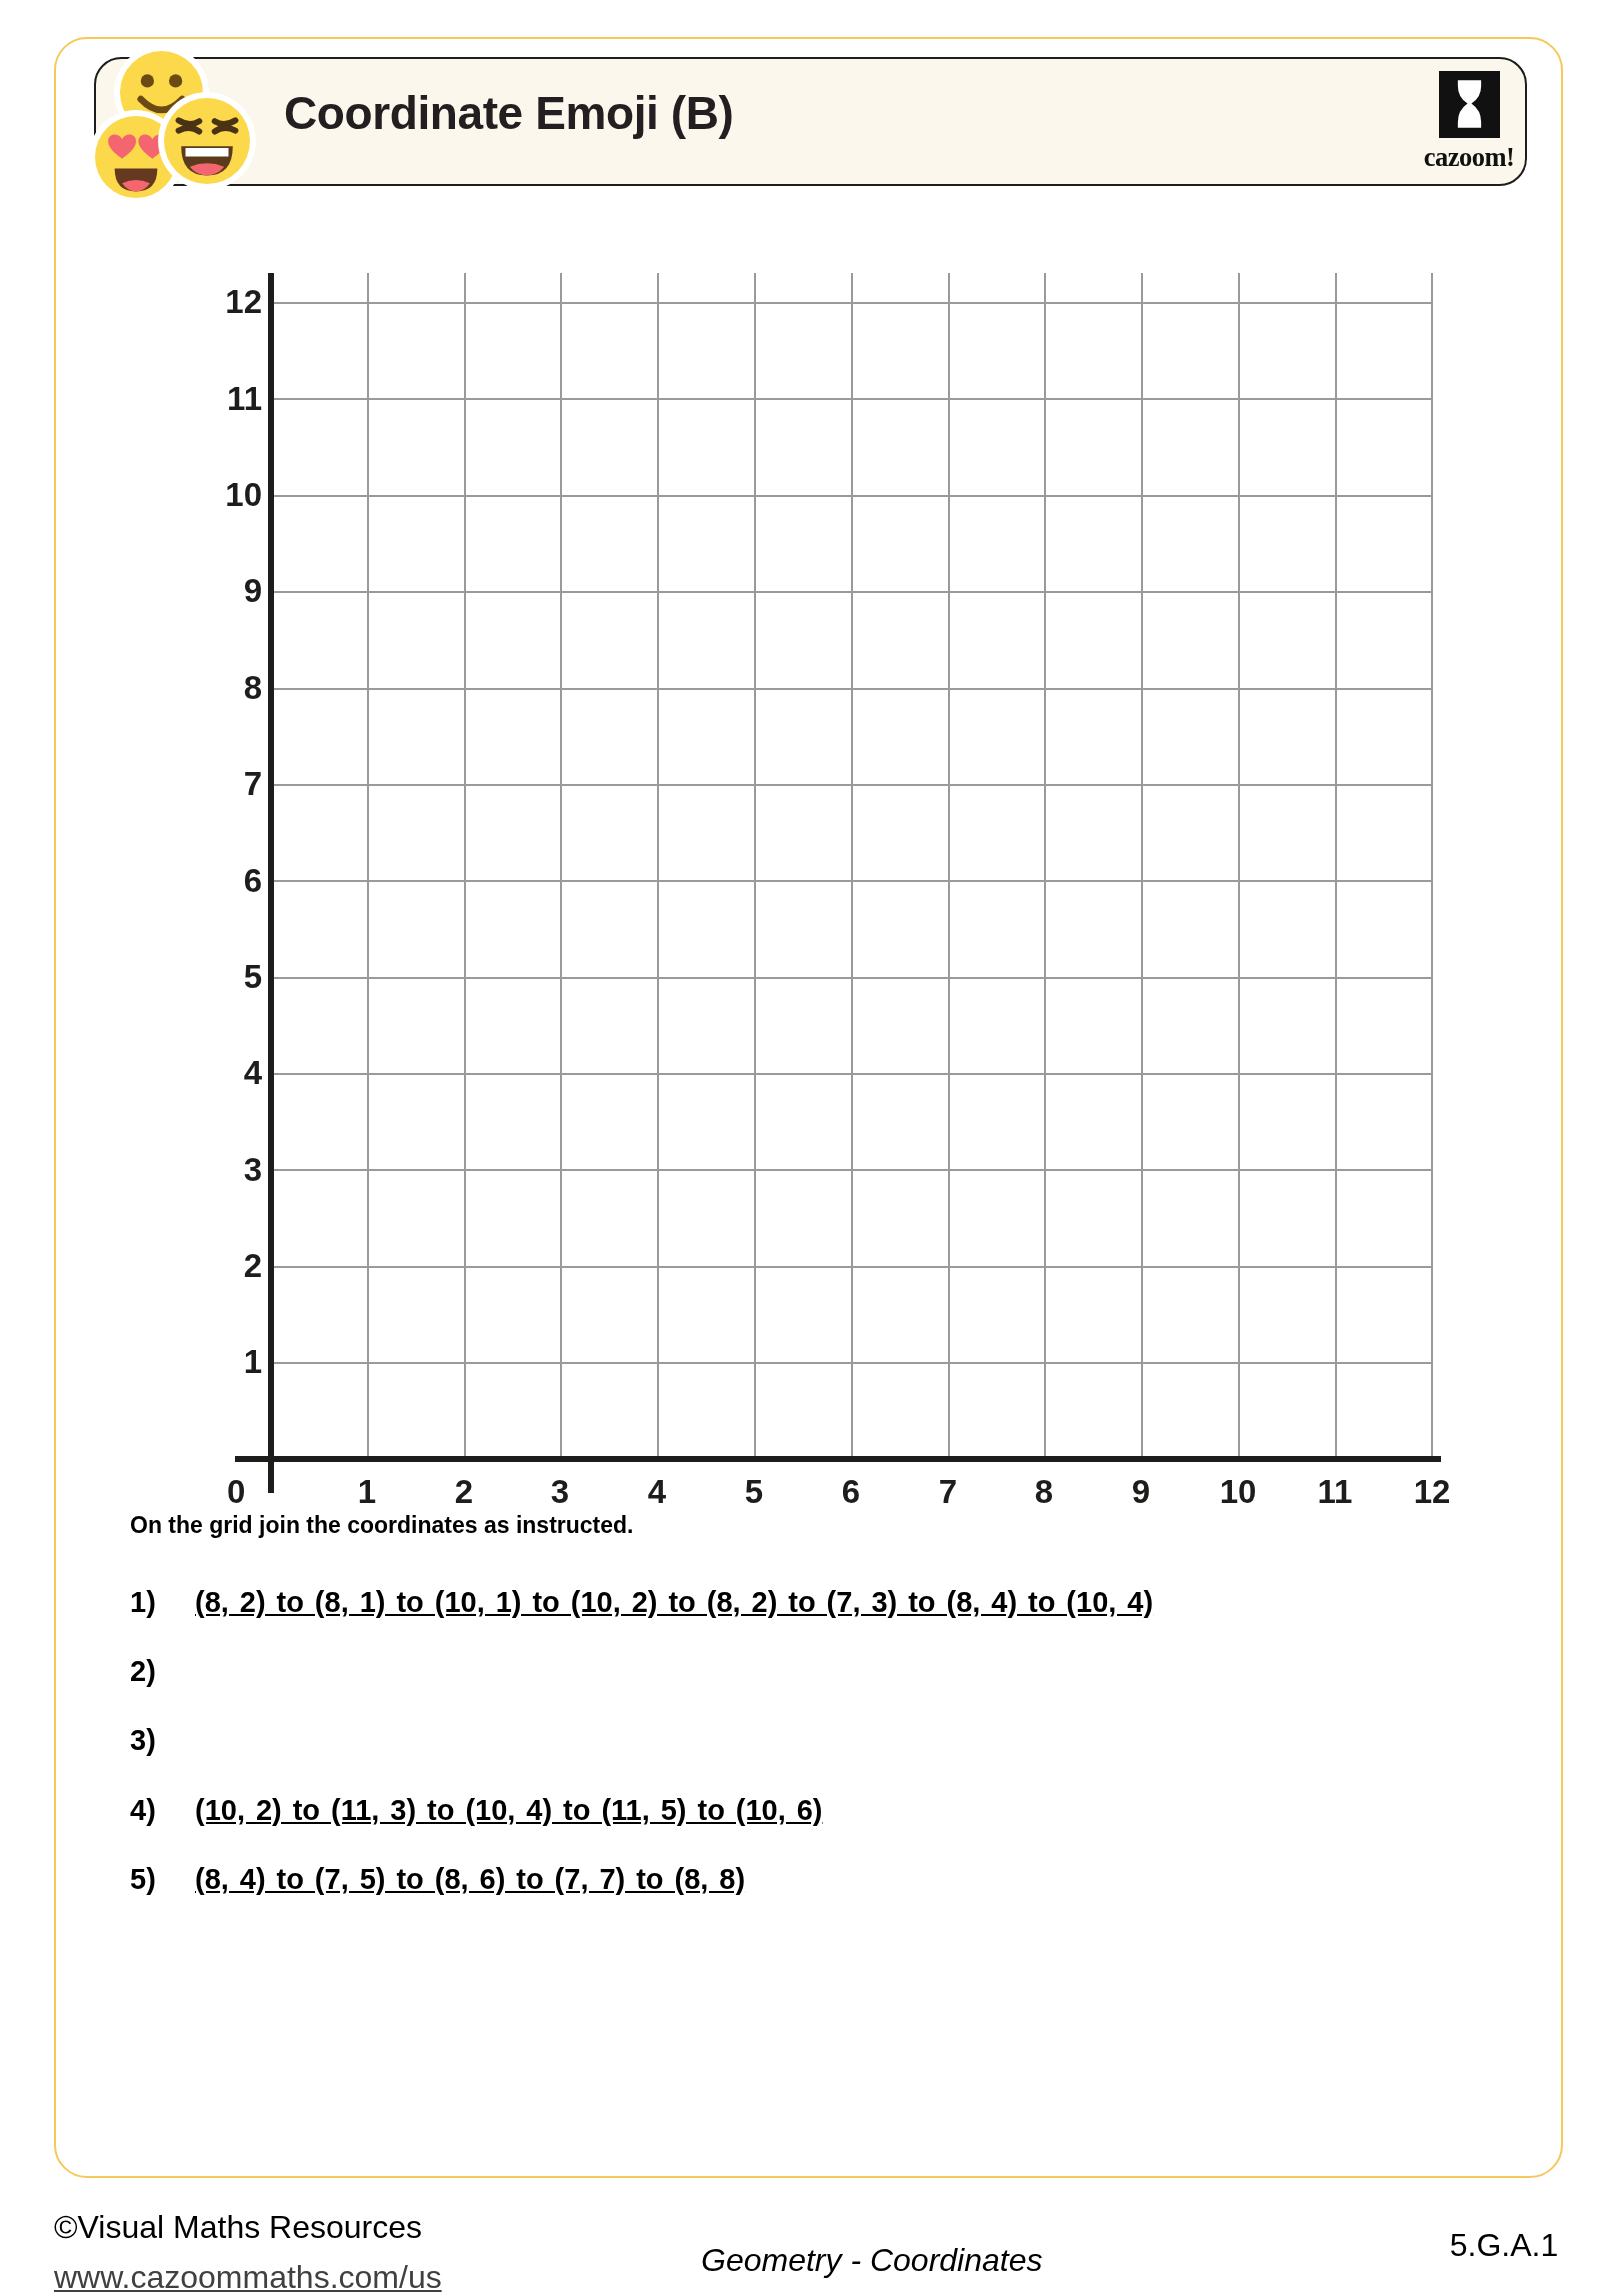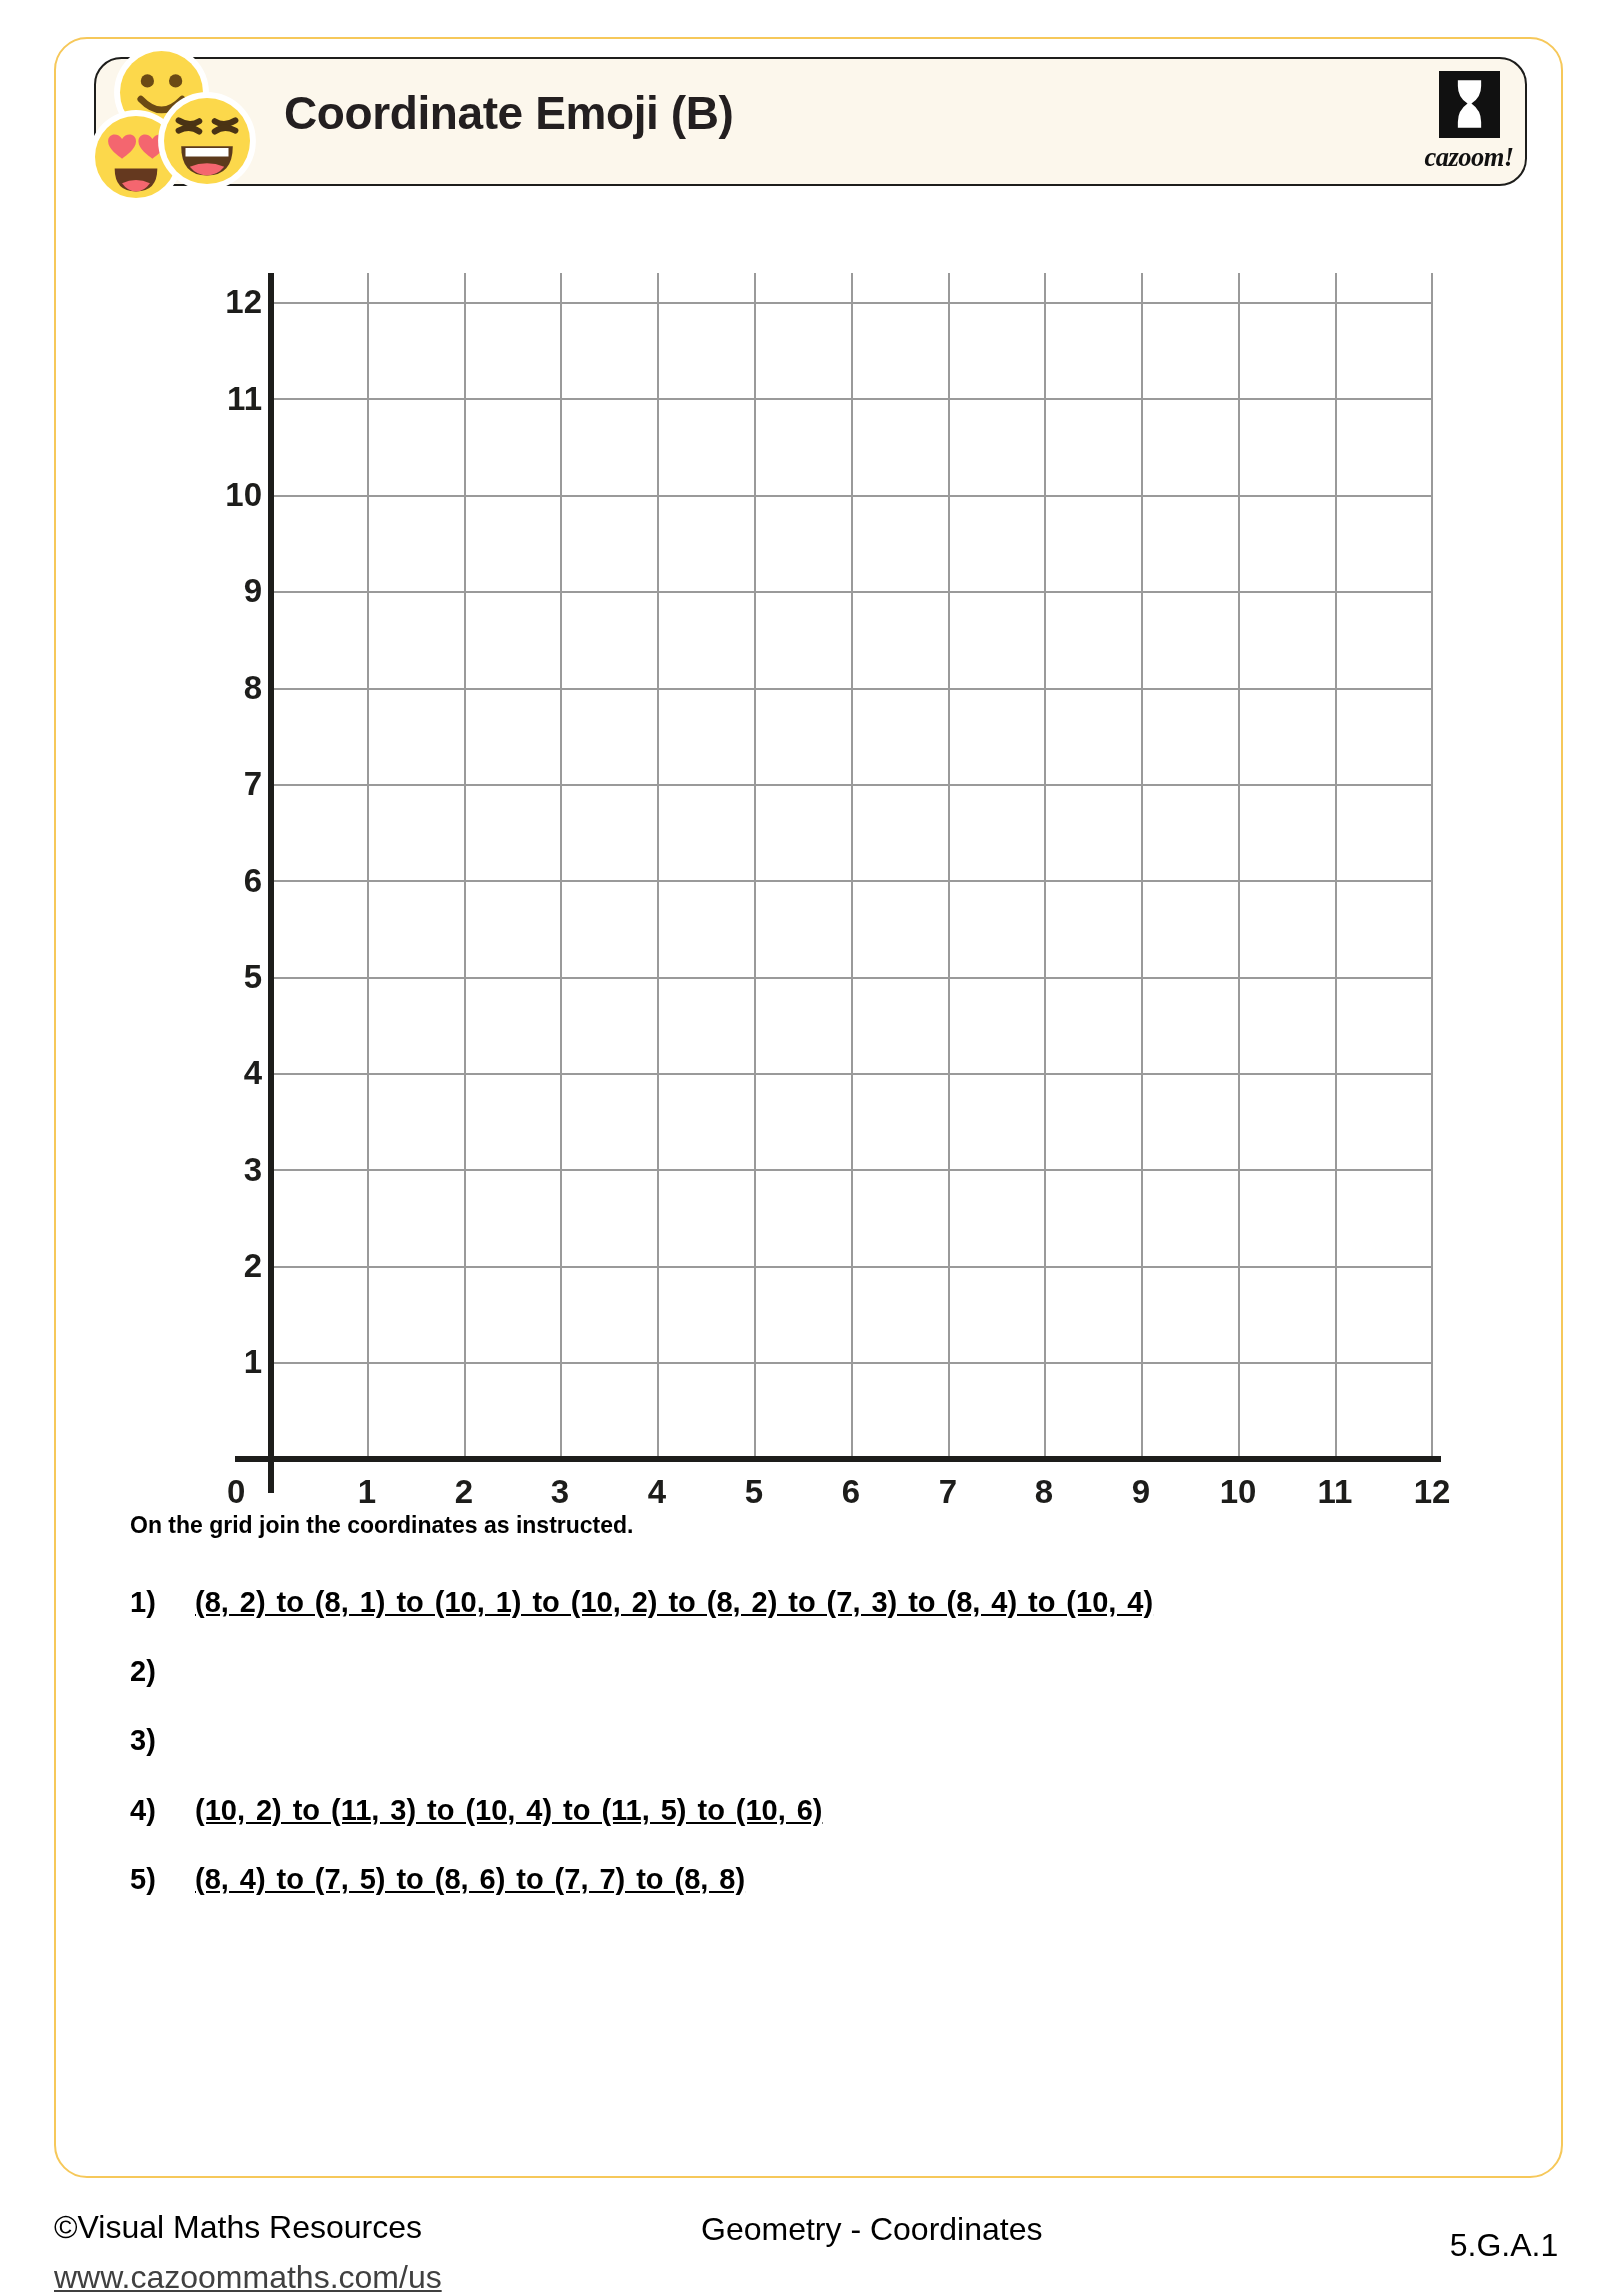--- a/index.html
+++ b/index.html
@@ -96,21 +96,20 @@
     align-items: center;
     justify-content: center;
   }
   .logo-text {
     margin-top: 4.9px;
     font-family: "Liberation Serif", serif;
     font-weight: bold;
     font-size: 26.5px;
     color: #111111;
     letter-spacing: -0.5px;
-    font-style: italic;
   }
 
   
   .graph-area {
     position: absolute;
     left: 176px;
     top: 265px;
     width: 1294px;
     height: 1225px;
     text-decoration: underline;
@@ -227,21 +226,22 @@
     line-height: 1.55;
   }
   .footer-link {
     color: #404040;
     text-decoration: underline;
     display: block;
   }
   .footer-center {
     position: absolute;
     left: 647px;
-    top: 8px;
+    top: 39px;
+    font-style: italic;
   }
   .footer-right {
     position: absolute;
     right: 9.8px;
     top: 23.5px;
   }
 </style>
 </head>
 <body>
 

